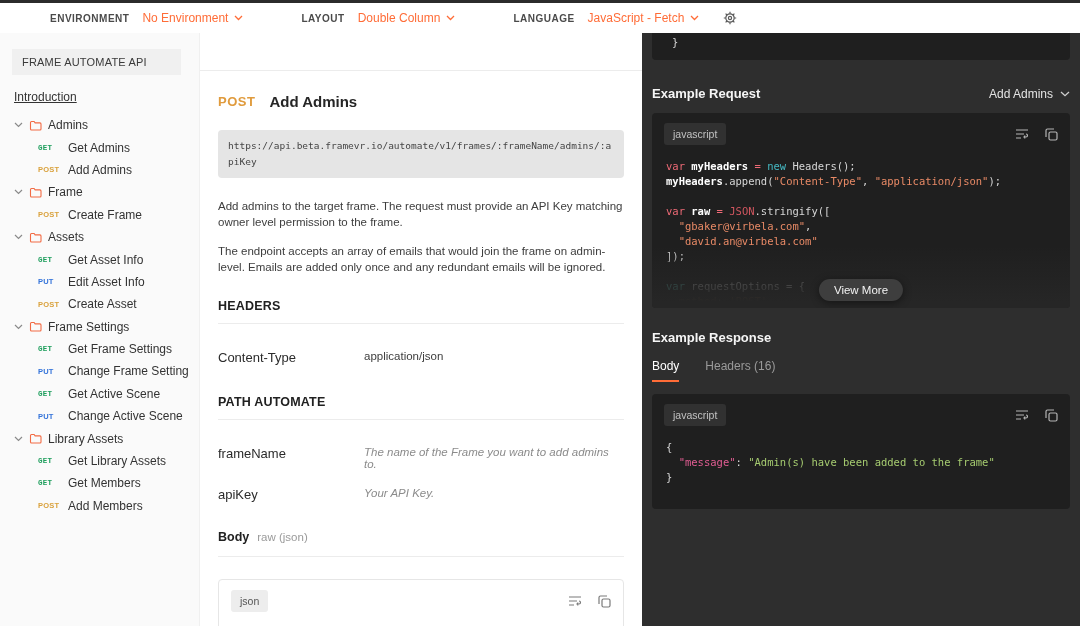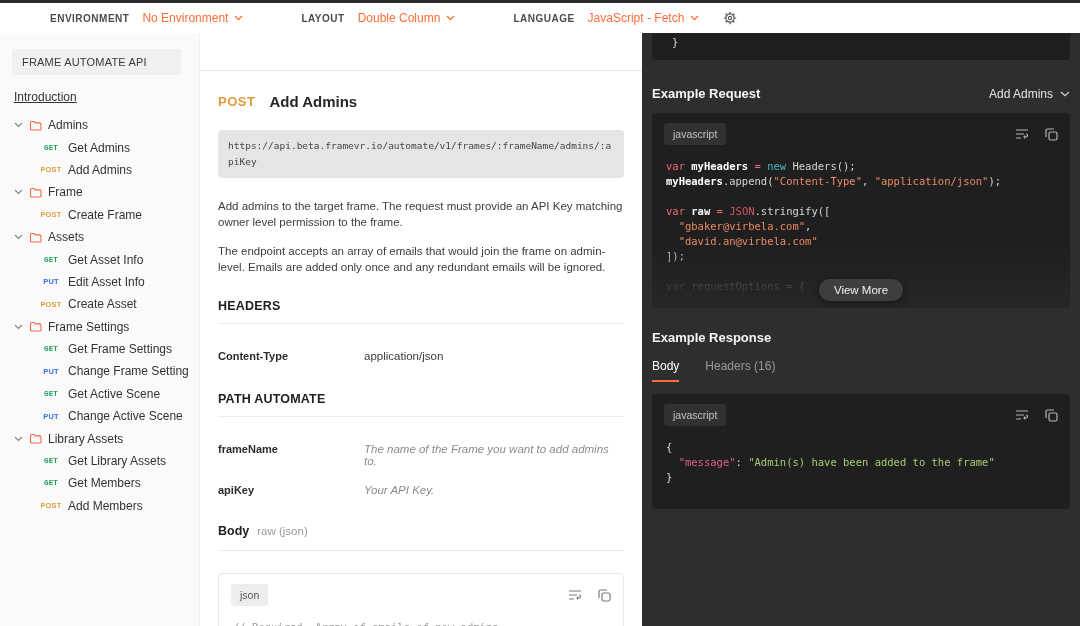--- a/index.html
+++ b/index.html
@@ -21,21 +21,21 @@
   .main { flex:1 1 auto; display:flex; min-height:0; }
 
   
   .sidebar { width:200px; flex:0 0 auto; background:#fafafa; border-right:1px solid #f0f0f0;
              padding-top:16px; overflow:hidden; }
   .sb-title { margin:0 18px 12px 12px; background:#f0f0f0; padding:7px 10px;
               font-size:11px; font-weight:normal; color:#3a3a3a; letter-spacing:.2px; }
   .sb-intro { display:inline-block; margin:0 0 10px 14px; font-size:12px; color:#333;
               text-decoration:underline; cursor:pointer; }
   .tree { }
-  .trow { height:22.4px; display:flex; align-items:center; font-size:12px; color:#333; cursor:pointer;text-align:center; }
+  .trow { height:22.4px; display:flex; align-items:center; font-size:12px; color:#333; cursor:pointer; }
   .trow.folder { padding-left:14px; gap:6px; }
   .trow.request { padding-left:38px; gap:4px; }
   .fold-icons { display:flex; align-items:center; gap:6px; }
   .method { width:26px; font-size:7.5px; font-weight:bold; letter-spacing:.2px; flex:0 0 auto; }
   .m-GET { color:#1d9e5c;font-family:Liberation Mono, monospace; } .m-POST { color:#d9a13c; } .m-PUT { color:#3272d9; }
 
   
   .doc { flex:1 1 auto; background:#fff; min-width:0; display:flex; flex-direction:column; overflow:hidden; }
   .doc-strip { height:38px; border-bottom:1px solid #ececec; flex:0 0 auto; }
   .doc-body { padding:0 18px; overflow:hidden; }
@@ -43,21 +43,21 @@
   .doc-method { font-size:13px; font-weight:bold; color:#e09b3d; letter-spacing:.5px; }
   .doc-title { font-size:15px; font-weight:bold; color:#262626; }
   .urlbox { margin-top:20px; background:#e5e5e5; border-radius:4px; padding:8px 10px;
             font-family:"DejaVu Sans Mono", monospace; font-size:9.5px; line-height:16px;
             color:#444; word-break:break-all; }
   .para { margin-top:20px; font-size:11.5px; line-height:16px; color:#3d3d3d; }
   .para + .para { margin-top:13px; }
   .sect { margin-top:24px; padding-bottom:10px; border-bottom:1px solid #ececec;
           font-size:12.5px; font-weight:bold; color:#212121; letter-spacing:.2px; }
   .kv { display:flex; margin-top:26px; }
-  .kv .k { width:146px; flex:0 0 auto; font-size:11px; font-weight:bold; color:#2b2b2b; }
+  .kv .k { width:146px; flex:0 0 auto; font-size:13px; font-weight:normal; color:#2b2b2b; }
   .kv .v { font-size:11.5px; color:#3d3d3d; }
   .kv .v.muted { color:#8b8b8b;font-style:italic; }
   .kv.tight { margin-top:17px; }
   .body-row { margin-top:28px; padding-bottom:12px; border-bottom:1px solid #ececec;
               display:flex; align-items:baseline; gap:8px; }
   .body-row .t { font-size:12.5px; font-weight:bold; color:#212121; }
   .body-row .s { font-size:11.5px; color:#9a9a9a; }
 
   
   .codeblock-light { margin-top:22px; border:1px solid #e6e6e6; border-radius:4px; background:#fff; }

